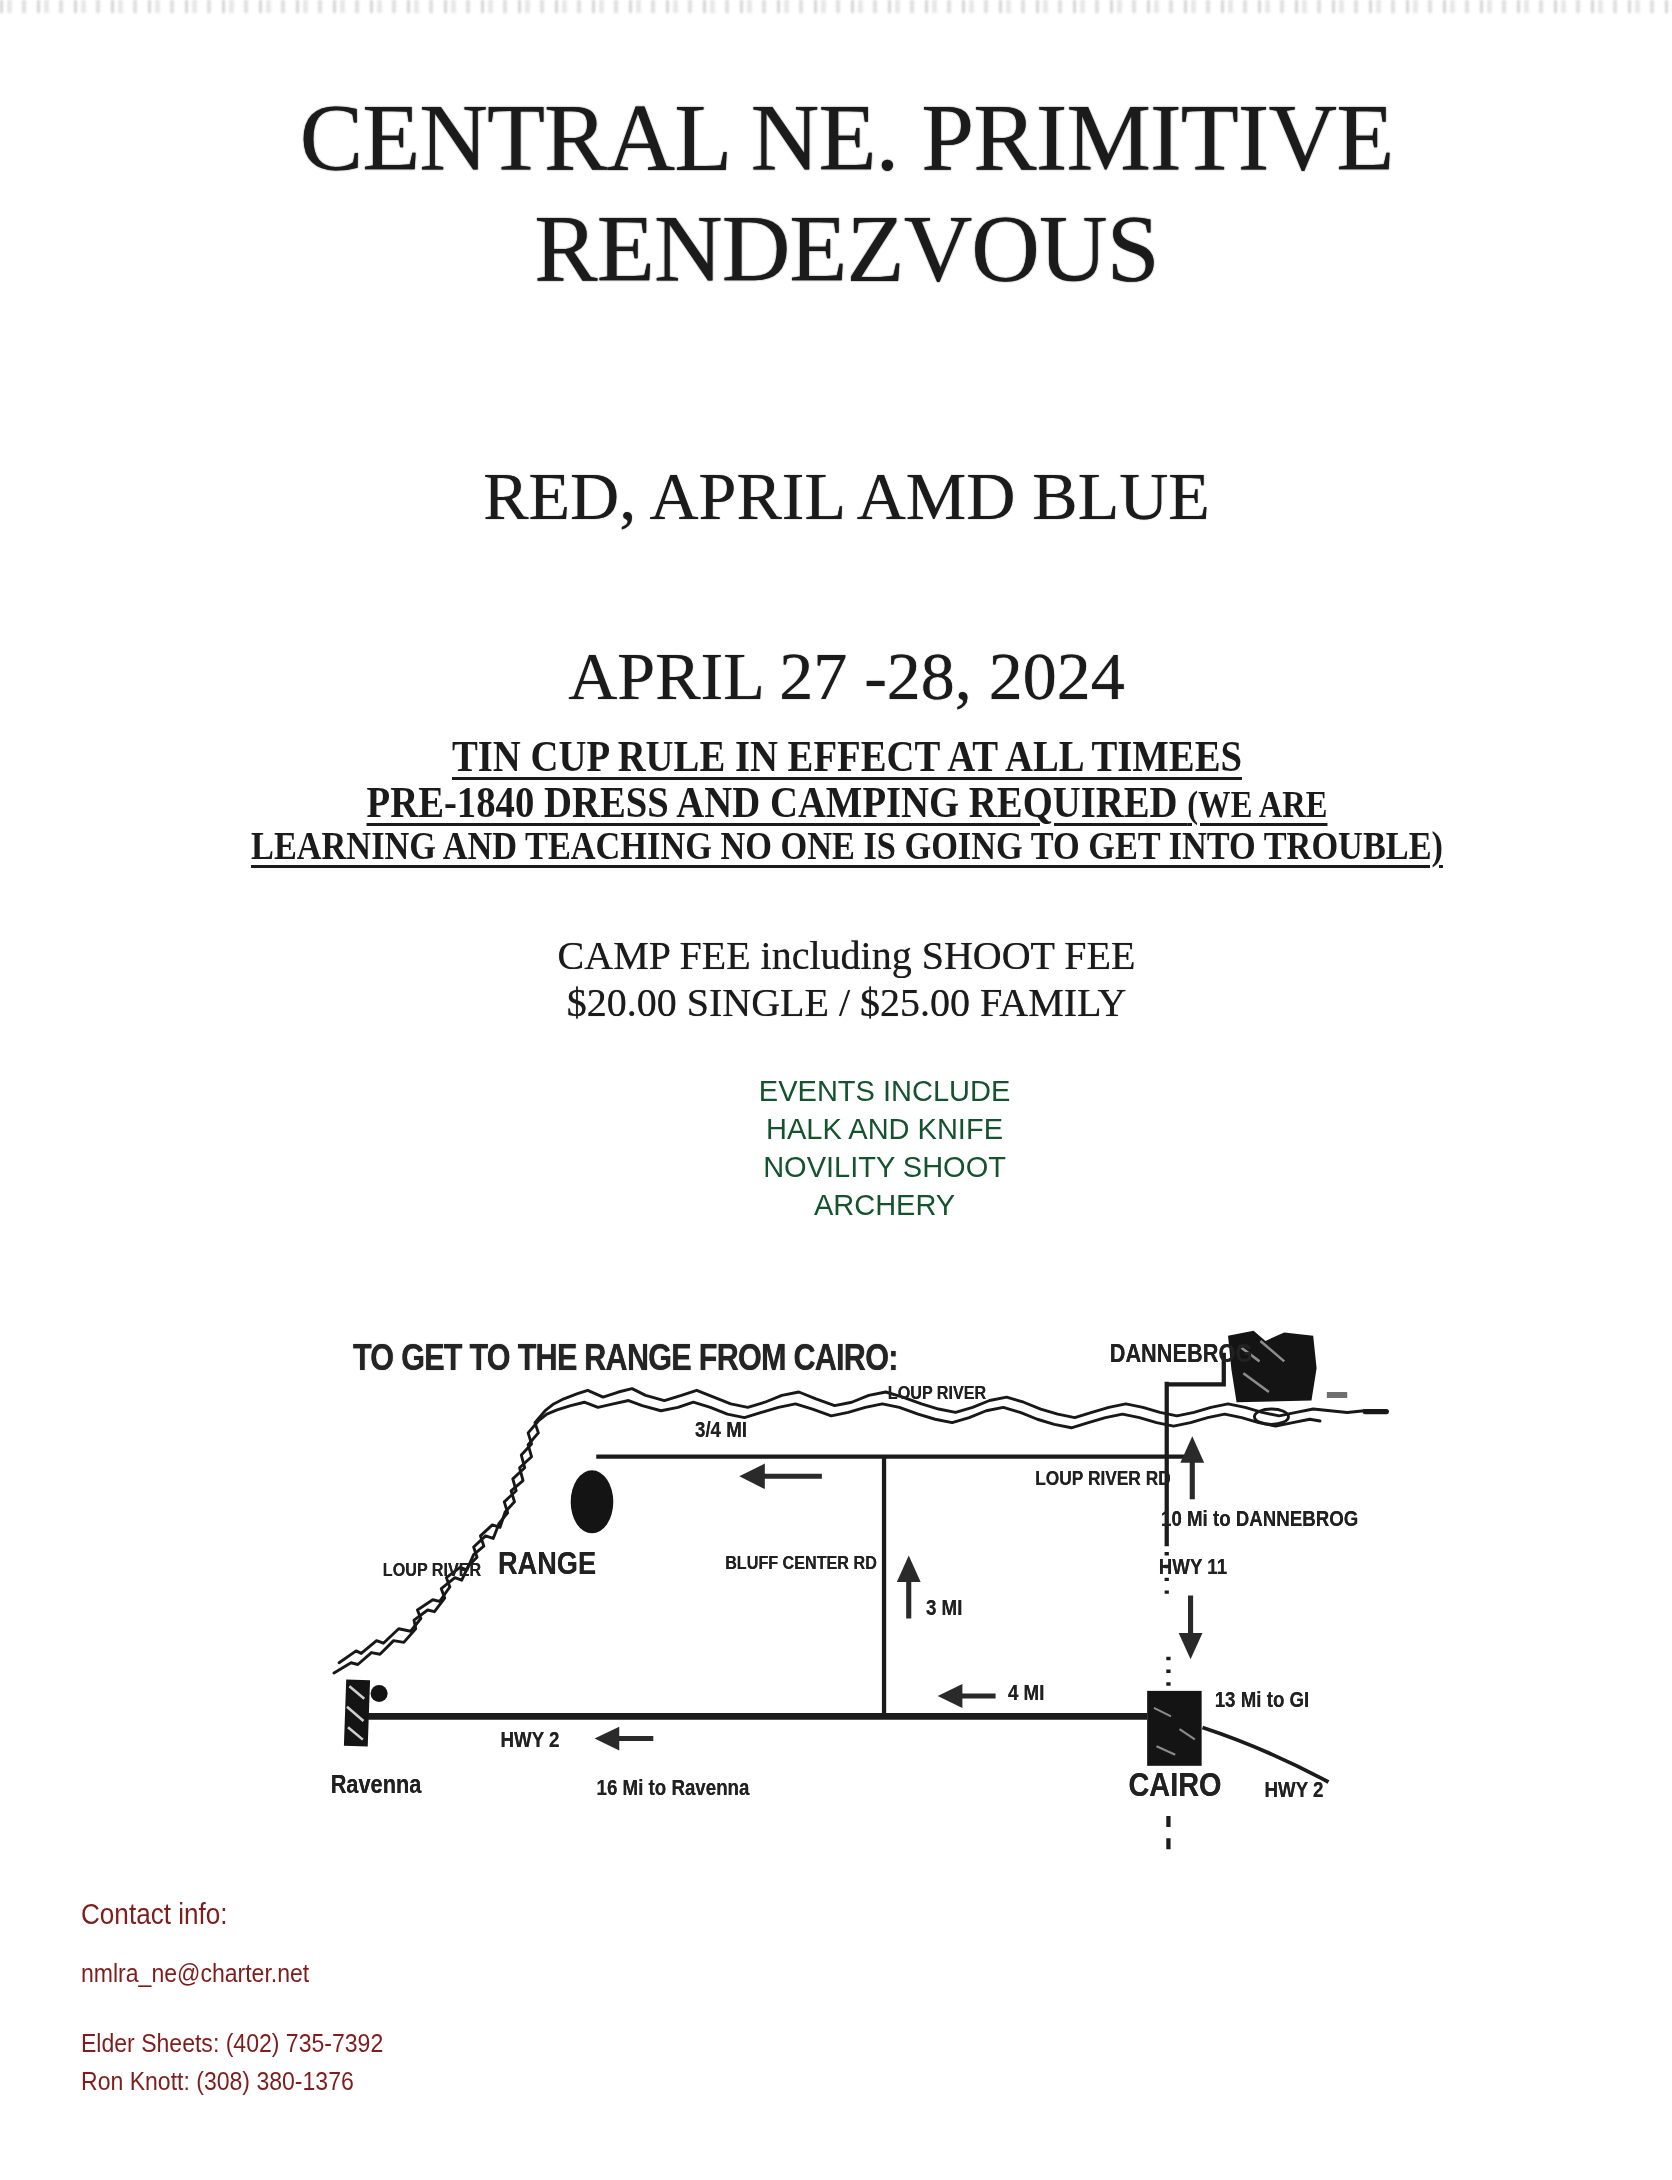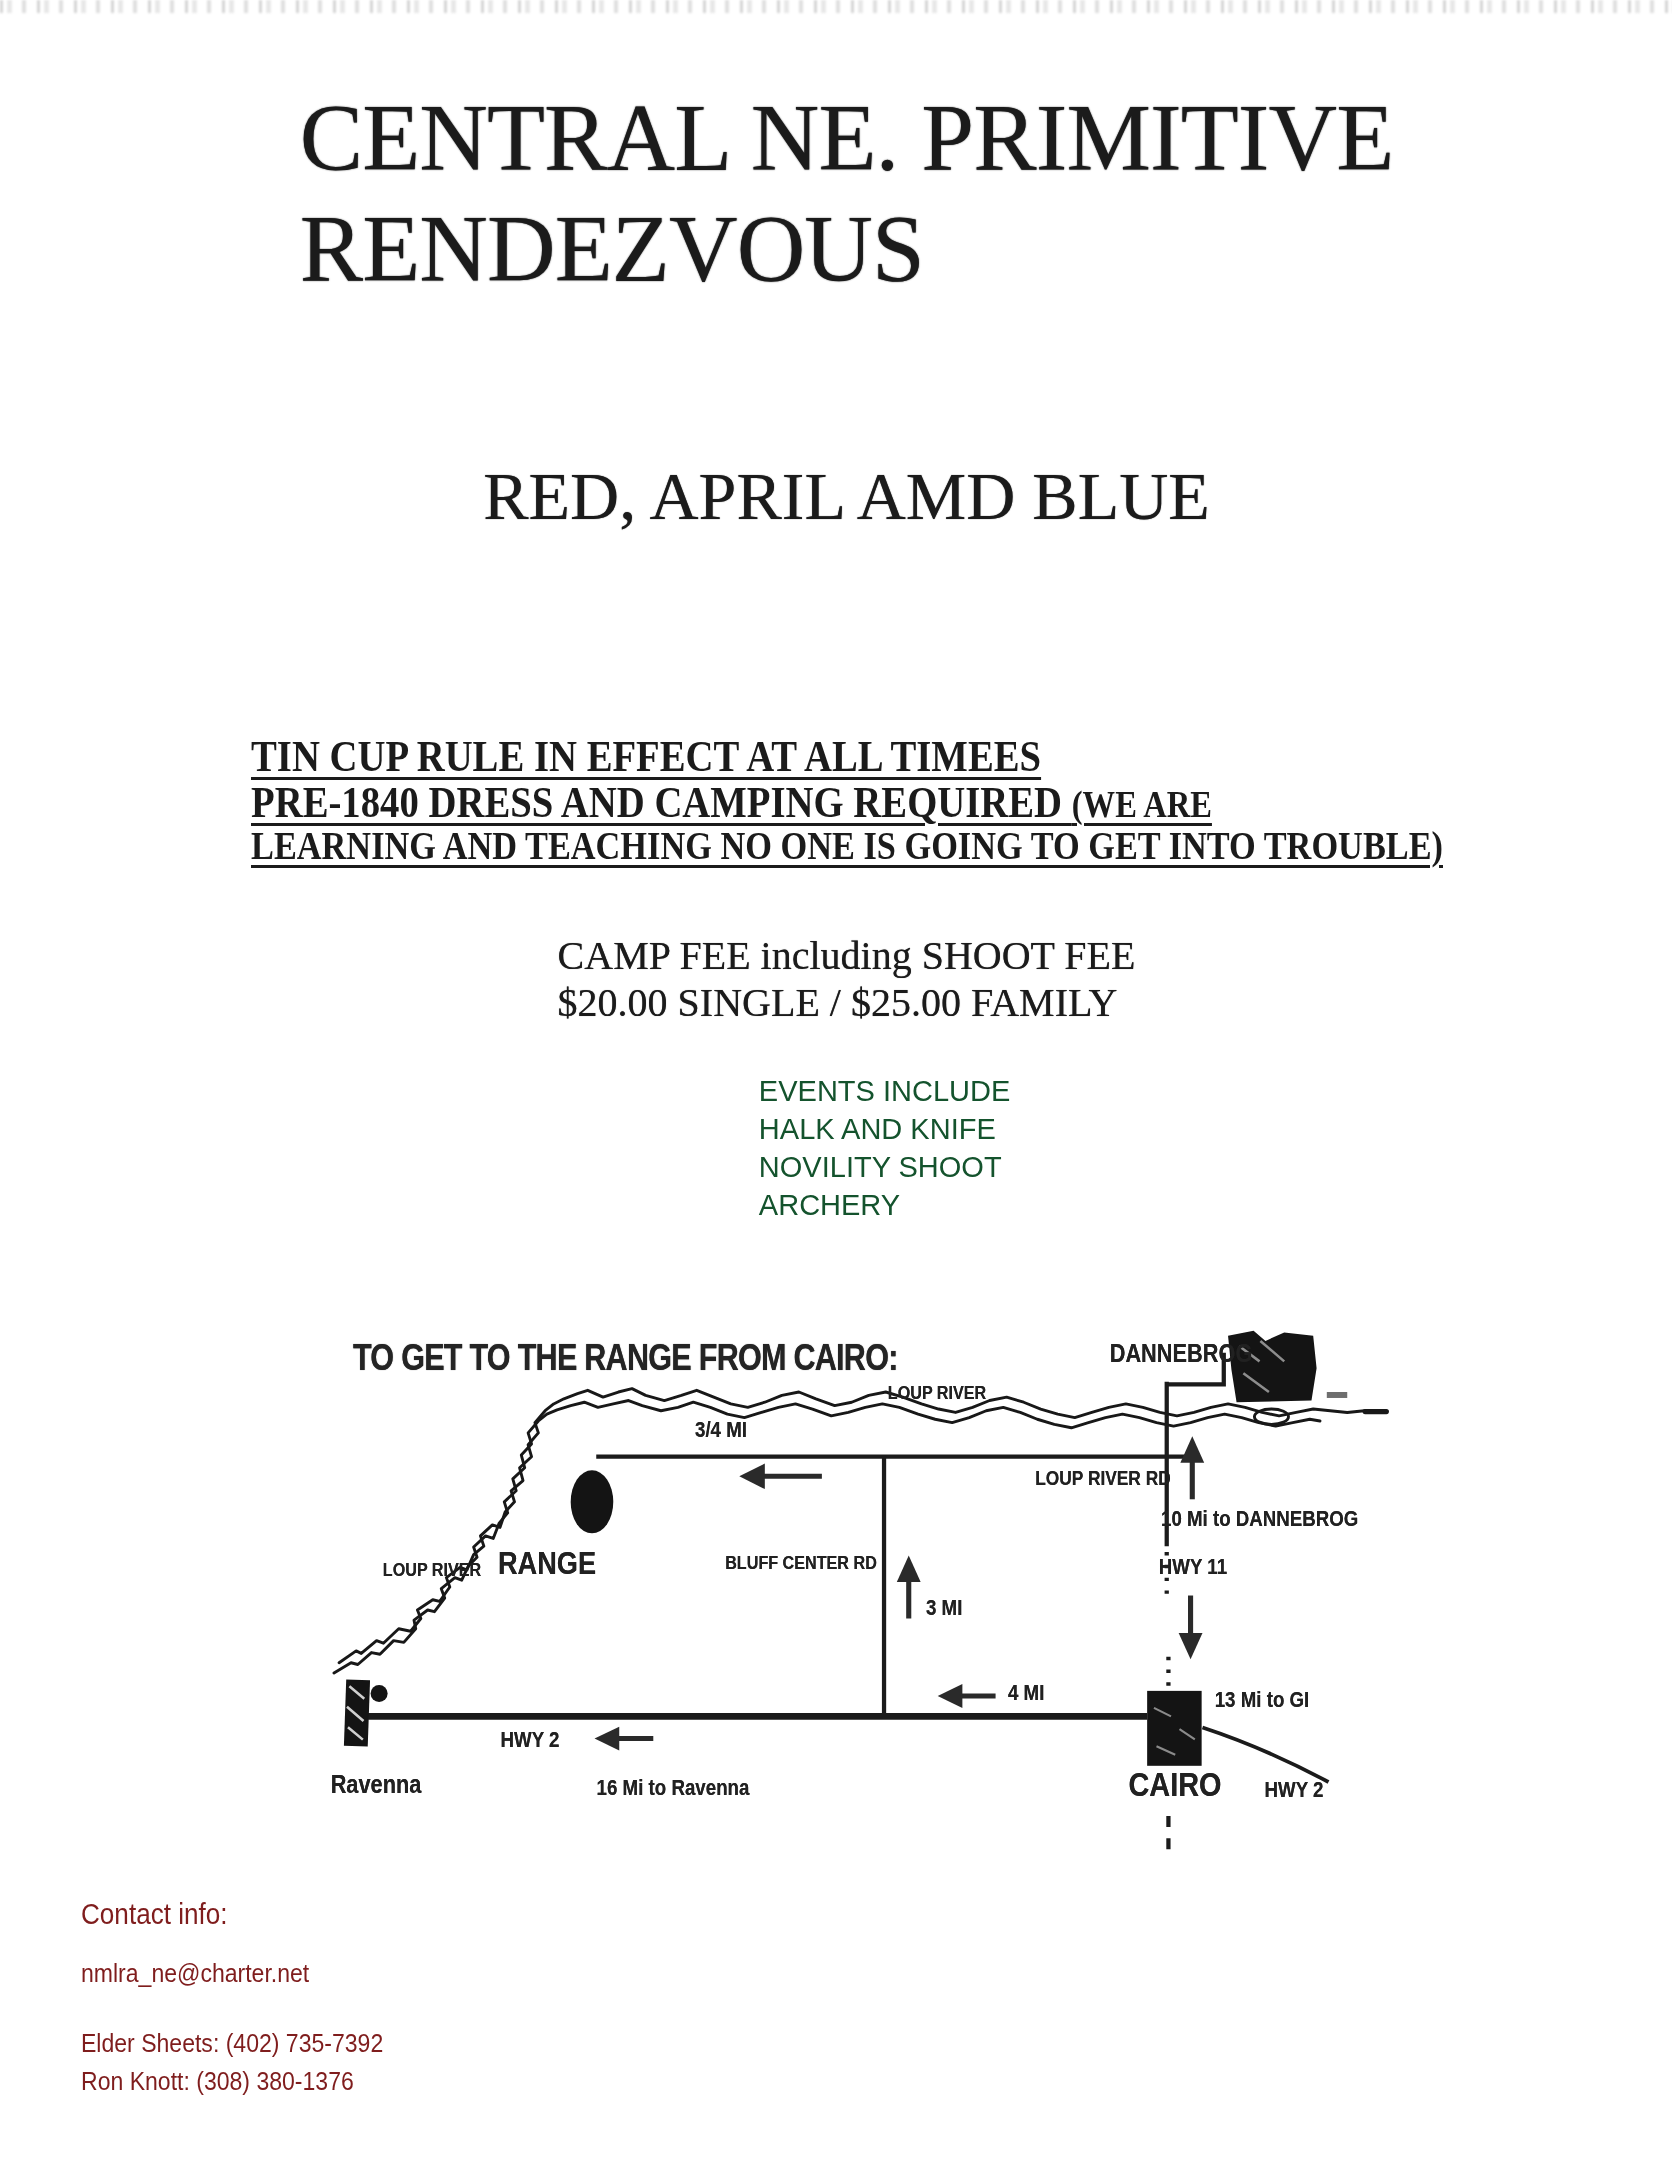--- a/index.html
+++ b/index.html
@@ -9,21 +9,21 @@
   }
   .scan-noise{
     position:absolute;top:0;left:0;right:0;height:12.8px;
     background:repeating-linear-gradient(90deg,
       rgba(45,45,45,.4) 0 2.6px, rgba(0,0,0,0) 2.6px 6.8px,
       rgba(70,70,70,.25) 6.8px 12px, rgba(0,0,0,0) 12px 22px,
       rgba(45,45,45,.3) 22px 26.4px, rgba(0,0,0,0) 26.4px 37px);
     filter:blur(1.1px);opacity:.5;
   }
   .cblock{position:absolute;left:50.6%;transform:translateX(-50%);
-    white-space:nowrap;}
+    white-space:nowrap;text-align:center;}
   .title{top:83px;font-size:95px;line-height:1.17;letter-spacing:-0.9px;
     text-shadow:0 0 1.4px rgba(25,25,25,.95);}
   .subtitle{top:458px;font-size:68px;line-height:1.13;
     text-shadow:0 0 1px rgba(25,25,25,.85);}
   .dateline{top:637px;font-size:68px;text-shadow:0 0 1px rgba(25,25,25,.85);}
   .rules{top:734px;font-weight:700;line-height:1.04;}
   .rules .rline{display:block;transform:scaleX(.88);transform-origin:center;
     text-decoration:underline;text-decoration-thickness:2.6px;text-underline-offset:6px;}
   .rules .r1,.rules .r2{font-size:44px;}
   .rules .r2 .paren{font-size:37px;}
@@ -61,20 +61,21 @@
 
   <div class="cblock title">
     <div>CENTRAL NE. PRIMITIVE</div>
     <div>RENDEZVOUS</div>
   </div>
 
   <div class="cblock subtitle">
     <div>RED, APRIL AMD BLUE</div>
   </div>
 
+  <div class="cblock dateline">APRIL 27 -28, 2024</div>
 
   <div class="cblock rules">
     <span class="rline r1">TIN CUP RULE IN EFFECT AT ALL TIMEES</span>
     <span class="rline r2"><span>PRE-1840 DRESS AND CAMPING REQUIRED </span><span class="paren">(WE ARE</span></span>
     <span class="rline r3">LEARNING AND TEACHING NO ONE IS GOING TO GET INTO TROUBLE)</span>
   </div>
 
   <div class="cblock fees">
     <div>CAMP FEE including SHOOT FEE</div>
     <div>$20.00 SINGLE / $25.00 FAMILY</div>

